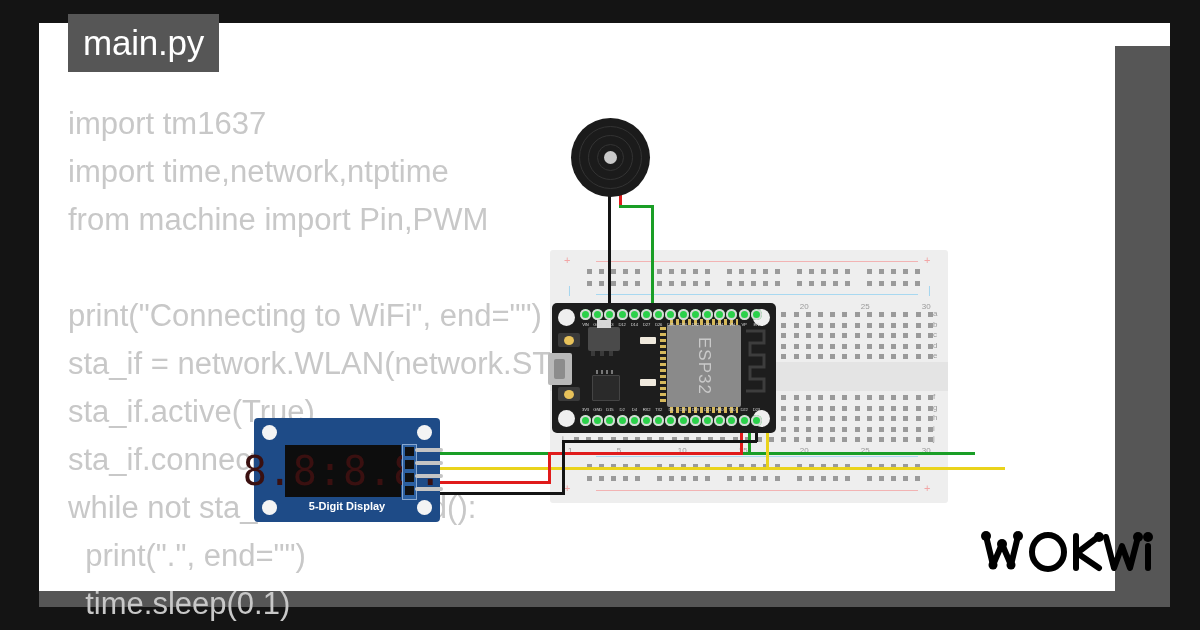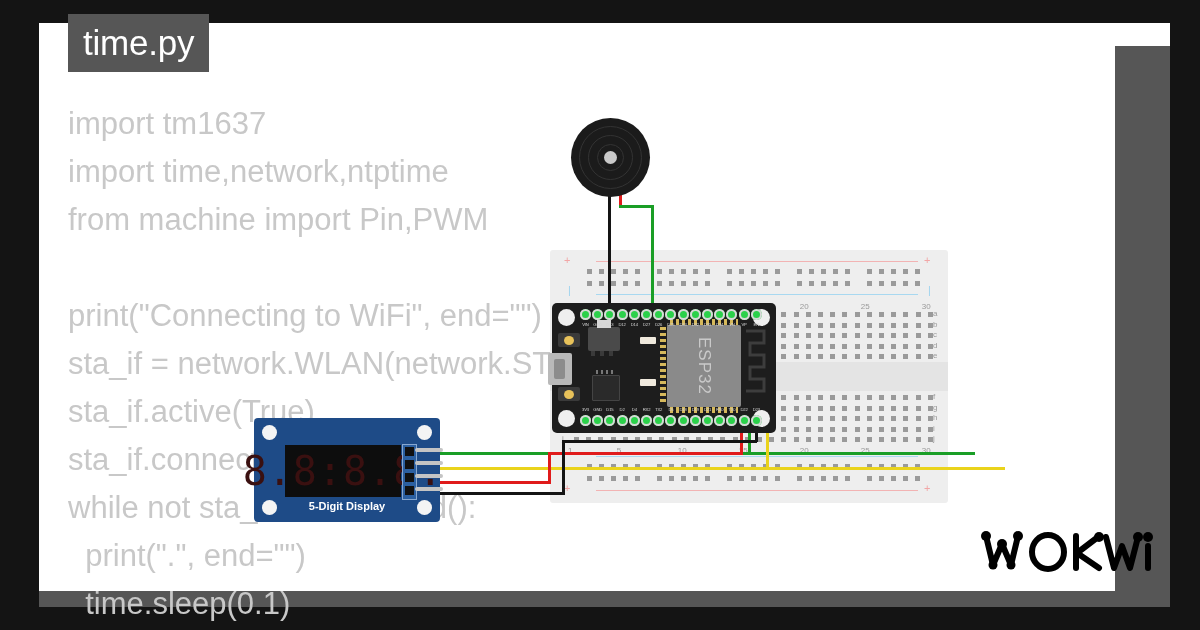--- a/index.html
+++ b/index.html
@@ -210,21 +210,21 @@
 
 <div id="app">
 
   <div class="panel"></div>
   <div class="gutter-right"></div>
   <div class="gutter-bottom"></div>
   <div class="panel-inner"></div>
 
   <div class="code" id="code-block"><span class="ln">import tm1637</span><span class="ln">import time,network,ntptime</span><span class="ln">from machine import Pin,PWM</span><span class="ln">&nbsp;</span><span class="ln">print("Connecting to WiFi", end="")</span><span class="ln">sta_if = network.WLAN(network.STA_IF)</span><span class="ln">sta_if.active(True)</span><span class="ln">sta_if.connect('TEST', '')</span><span class="ln">while not sta_if.isconnected():</span><span class="ln">  print(".", end="")</span><span class="ln">  time.sleep(0.1)</span></div>
 
-  <div class="filetab">time.py</div>
+  <div class="filetab">main.py</div>
 
   <div class="circuit">
 
     <div class="breadboard">
       <div class="bb-plus" style="left:14px;top:4px;">+</div>
       <div class="bb-plus" style="left:374px;top:4px;">+</div>
       <div class="bb-rail" style="top:11px;left:46px;width:322px;background:#f2b3b3;"></div>
       <div class="bb-rail" style="top:44px;left:46px;width:322px;background:#a8d8f0;"></div>
       <div class="bb-minus" style="left:18px;top:34px;">|</div>
       <div class="bb-minus" style="left:378px;top:34px;">|</div>

